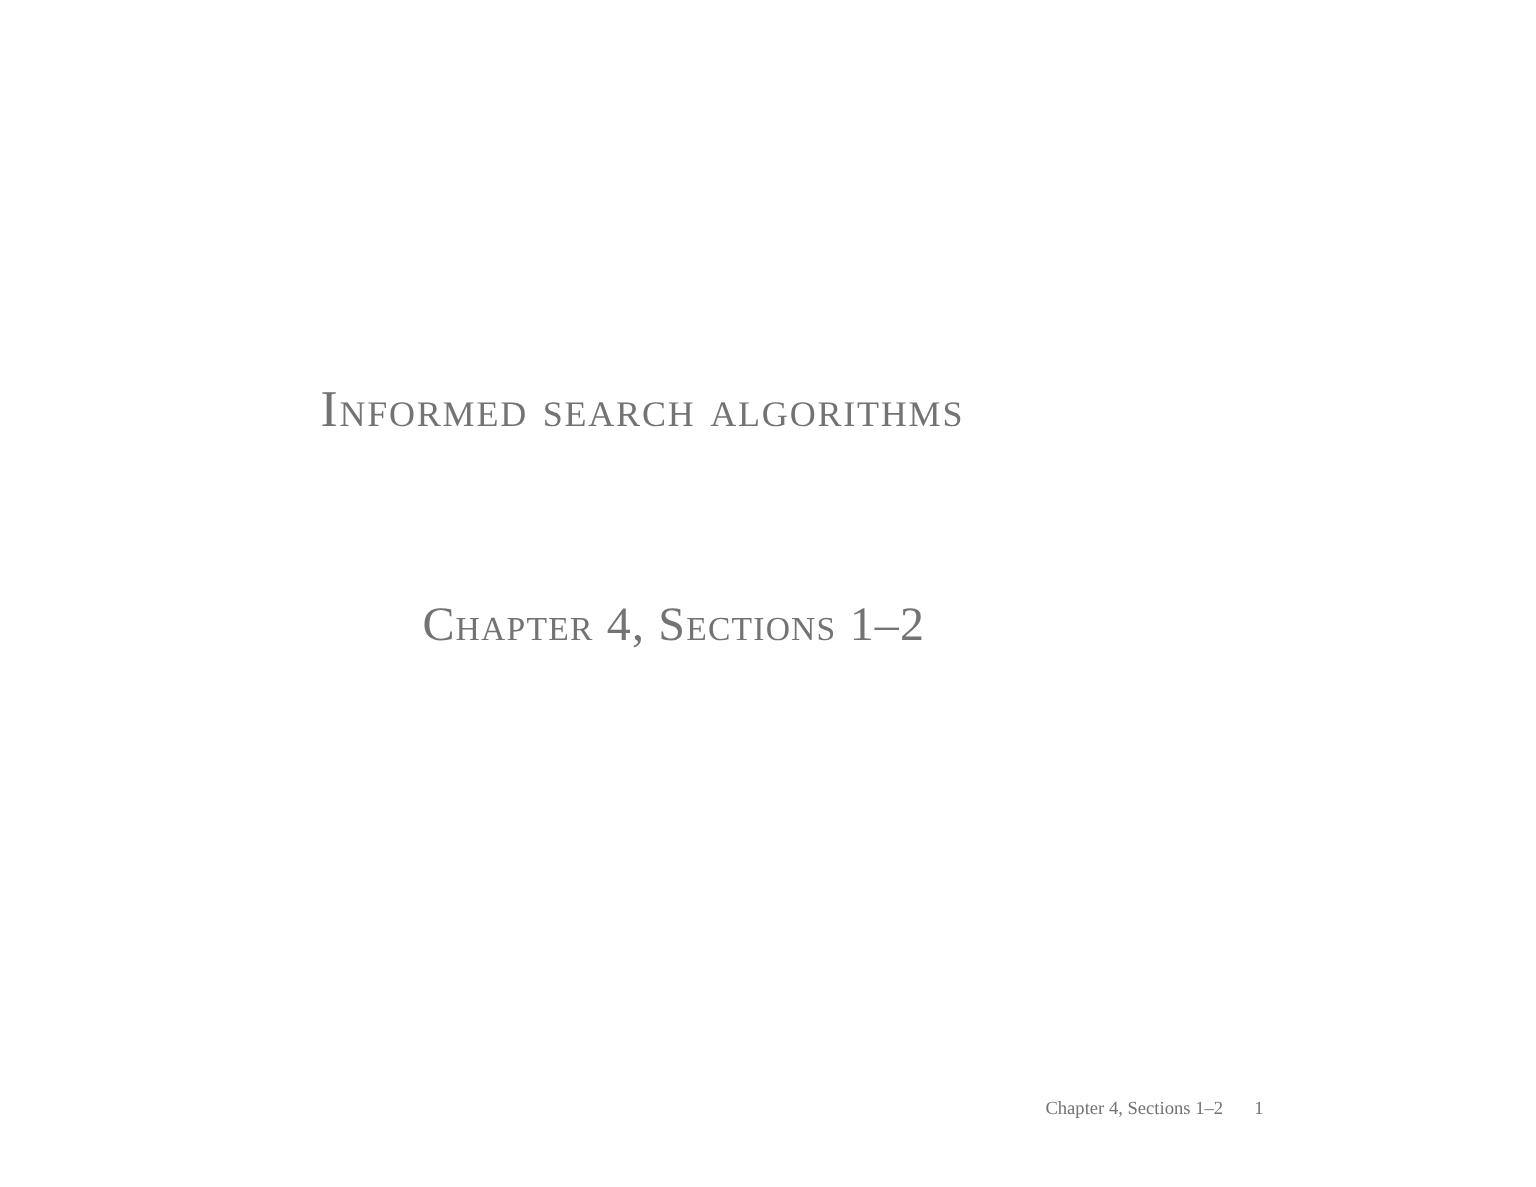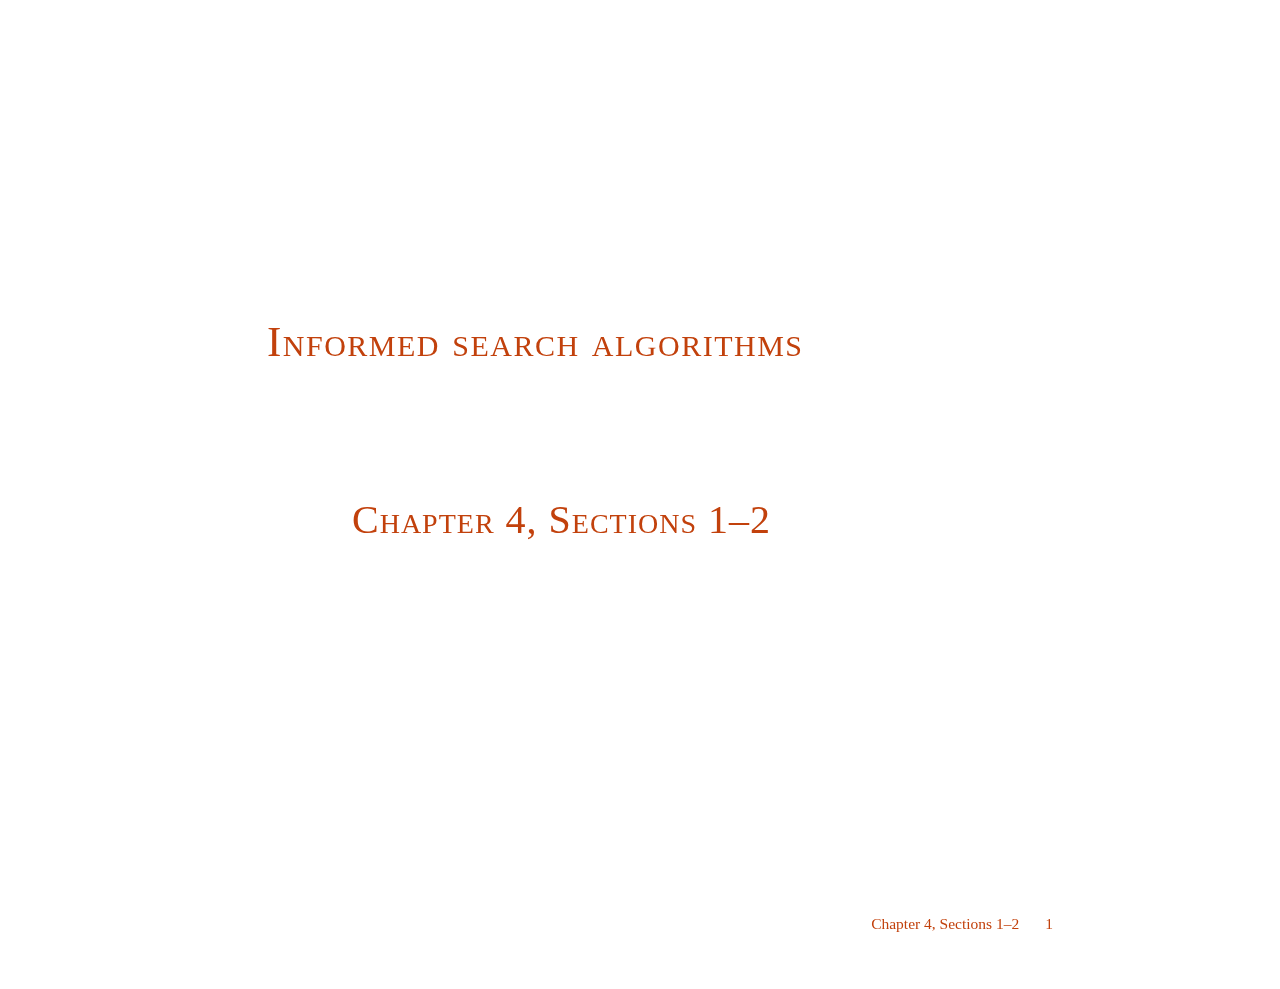--- a/index.html
+++ b/index.html
@@ -7,21 +7,21 @@
     padding: 0;
     background: #ffffff;
   }
   .slide {
     position: relative;
     width: 1280px;
     height: 989px;
     background: #ffffff;
     overflow: hidden;
     font-family: "Liberation Serif", "DejaVu Serif", serif;
-    color: #c2410c;
+    color: #737373;
   }
   .slide-title {
     position: absolute;
     left: 267px;
     top: 318px;
     margin: 0;
     font-size: 43px;
     font-weight: 400;
     line-height: 1.1;
     letter-spacing: 1.5px;

